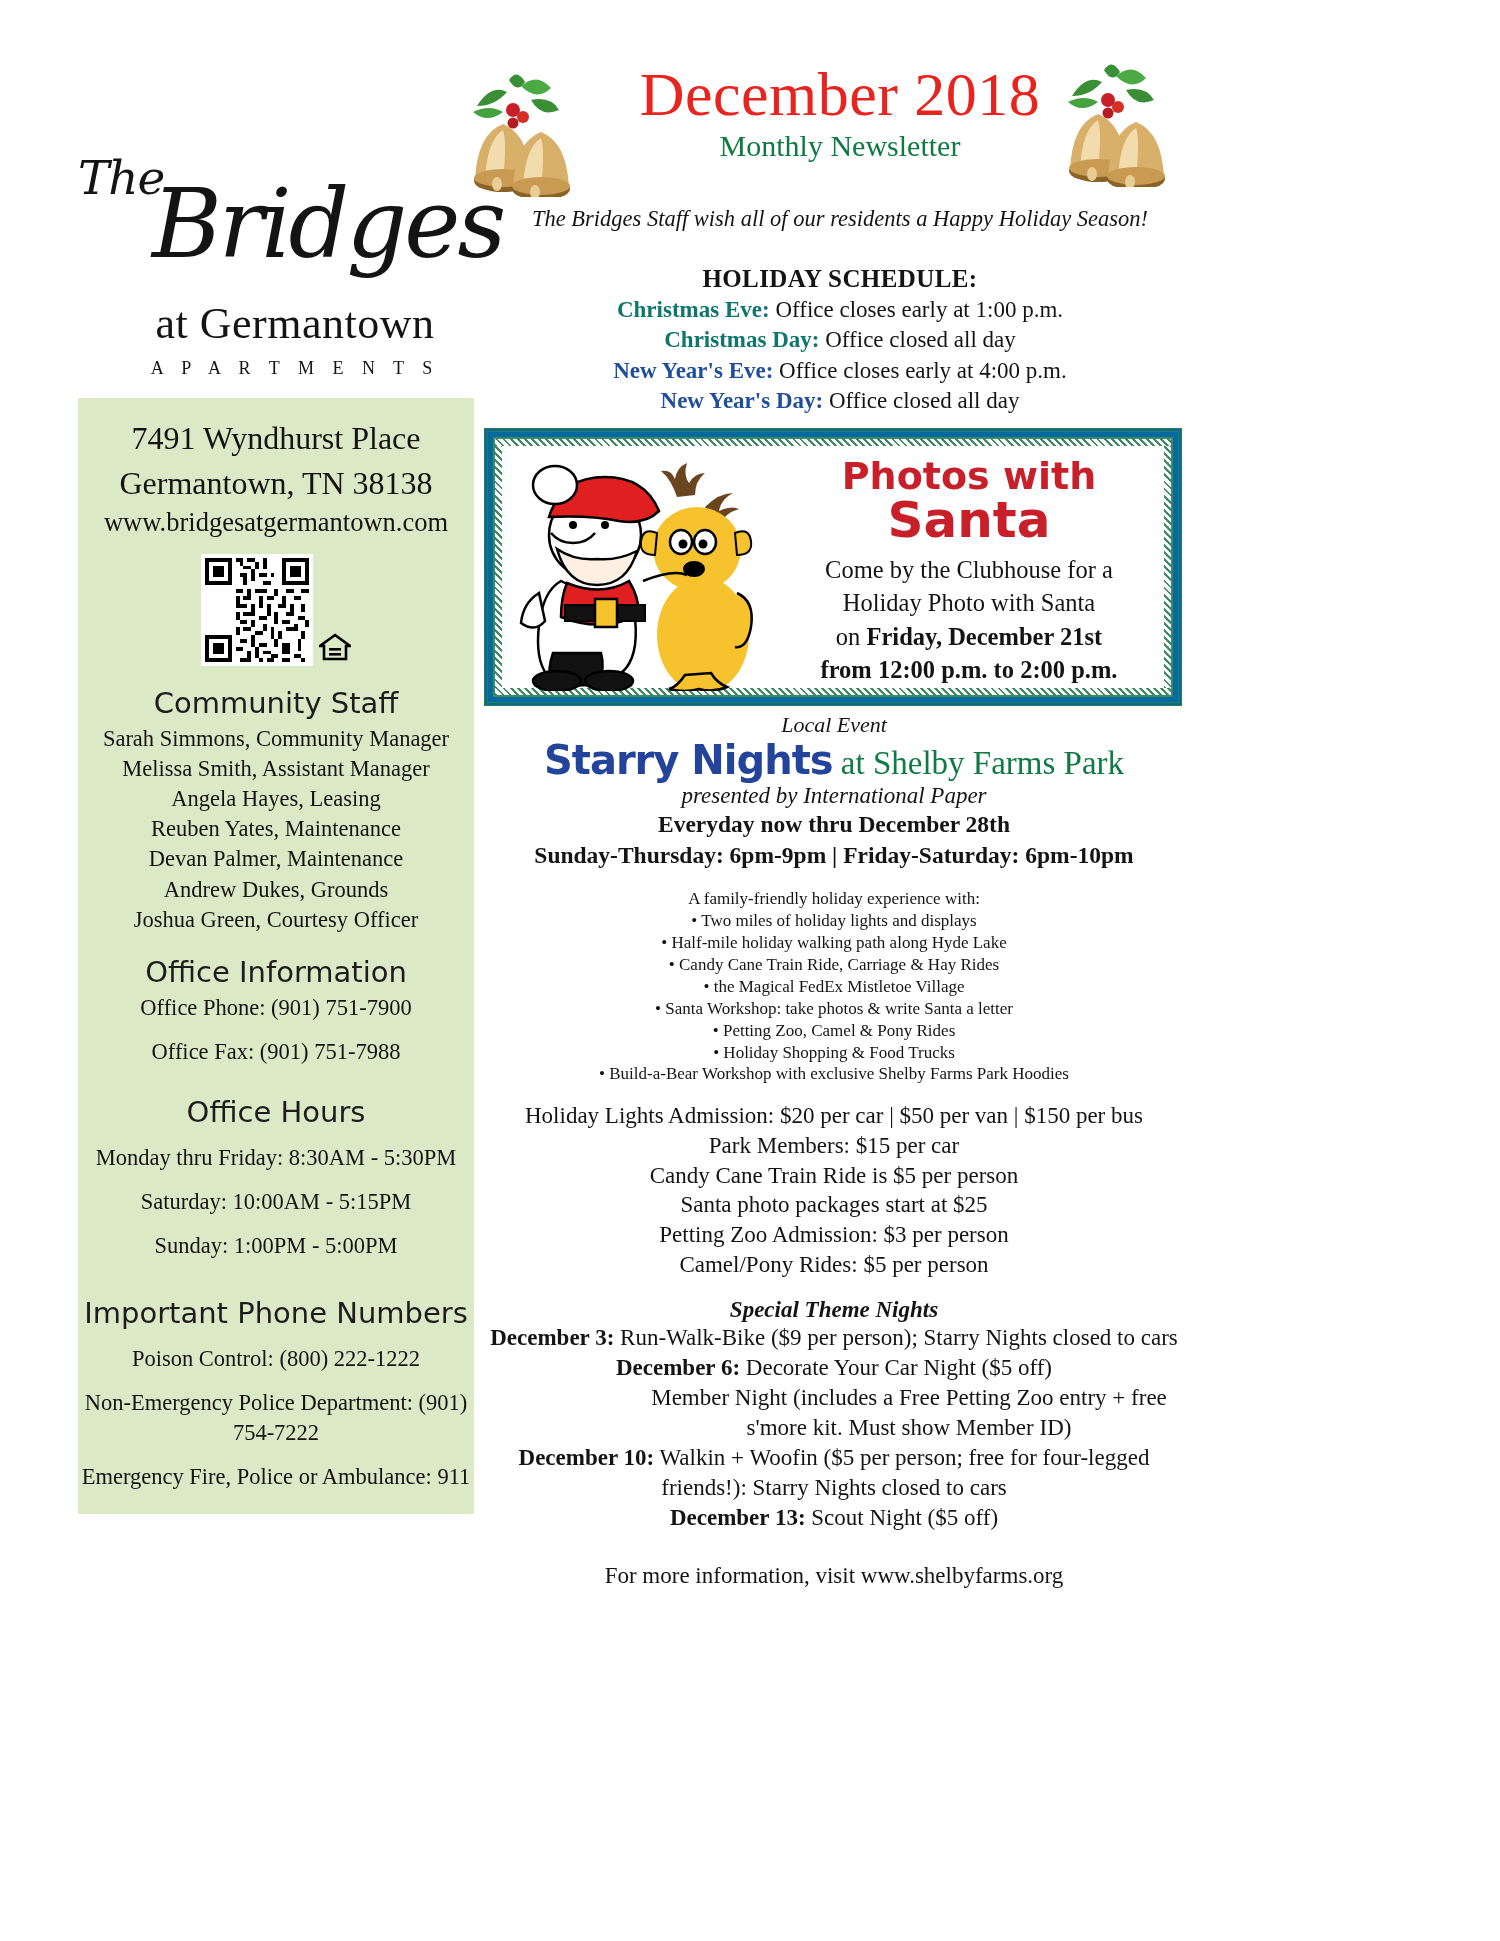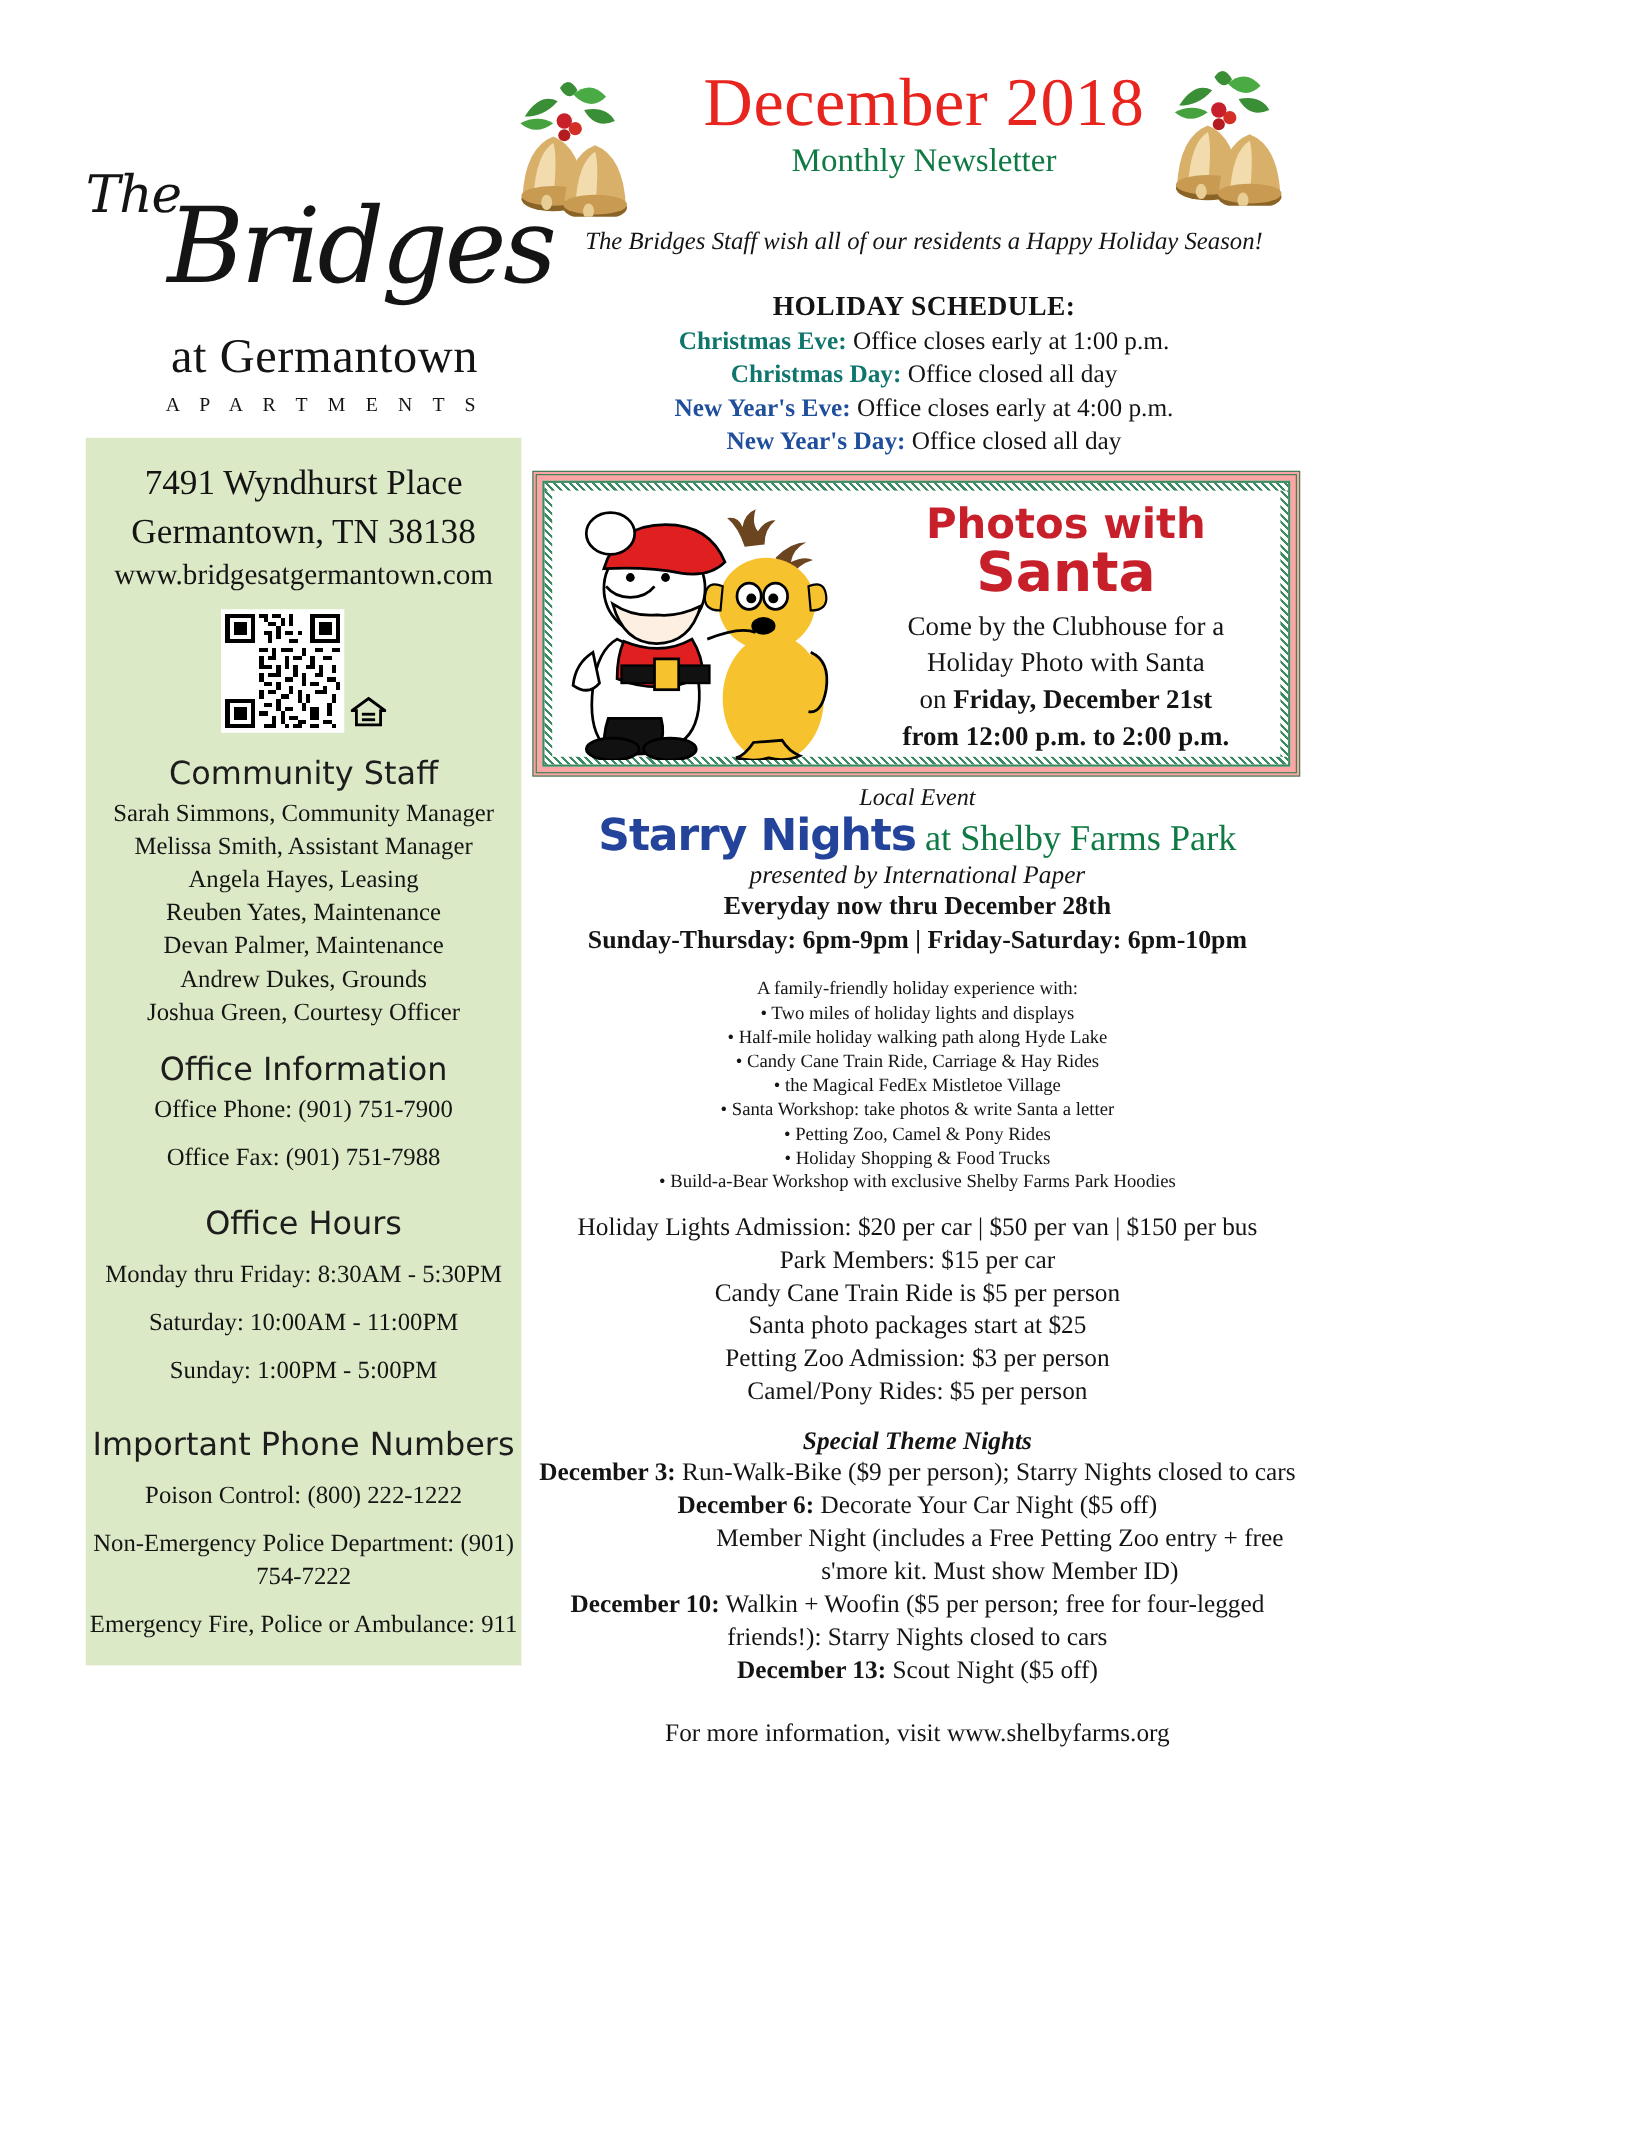--- a/index.html
+++ b/index.html
@@ -89,21 +89,21 @@
     font-size:29px; font-weight:400; margin-top:20px; margin-bottom:4px;
     color:#1d1d1d;
   }
   .side-line { font-size:22.5px; line-height:1.34; }
   .side-line-sp { font-size:22.5px; line-height:1.34; margin-top:14px; }
 
   
   #santa-box {
     position:absolute; left:484px; top:428px; width:698px; height:278px;
     border:4px double #2e7d52;
-    background:#fca5a5;
+    background:#0369a1;
     padding:5px;
   }
   #santa-box-inner {
     width:100%; height:100%;
     border:2px solid #3c8a60;
     position:relative;
     background:
       repeating-linear-gradient(45deg,#3c8a60 0 2px,#ffffff 2px 5px) 0 0/100% 7px no-repeat,
       repeating-linear-gradient(45deg,#3c8a60 0 2px,#ffffff 2px 5px) 0 100%/100% 7px no-repeat,
       repeating-linear-gradient(45deg,#3c8a60 0 2px,#ffffff 2px 5px) 0 0/7px 100% no-repeat,
@@ -327,21 +327,21 @@
       <div class="side-line">Joshua Green, Courtesy Officer</div>
     </div>
 
   <div class="side-h">Office Information</div>
   <div class="side-line">Office Phone: (901) 751-7900</div>
   <div class="side-line-sp">Office Fax: (901) 751-7988</div>
 
   <div class="side-h" style="margin-top:28px;">Office Hours</div>
   <div id="hours-list">
       <div class="side-line-sp">Monday thru Friday: 8:30AM - 5:30PM</div>
-      <div class="side-line-sp">Saturday: 10:00AM - 11:00PM</div>
+      <div class="side-line-sp">Saturday: 10:00AM - 5:15PM</div>
       <div class="side-line-sp">Sunday: 1:00PM - 5:00PM</div>
     </div>
 
   <div class="side-h" style="margin-top:34px;">Important Phone Numbers</div>
   <div id="phones-list">
       <div class="side-line-sp">Poison Control: (800) 222-1222</div>
       <div class="side-line-sp">Non-Emergency Police Department: (901) 754-7222</div>
       <div class="side-line-sp">Emergency Fire, Police or Ambulance: 911</div>
     </div>
 </div>

